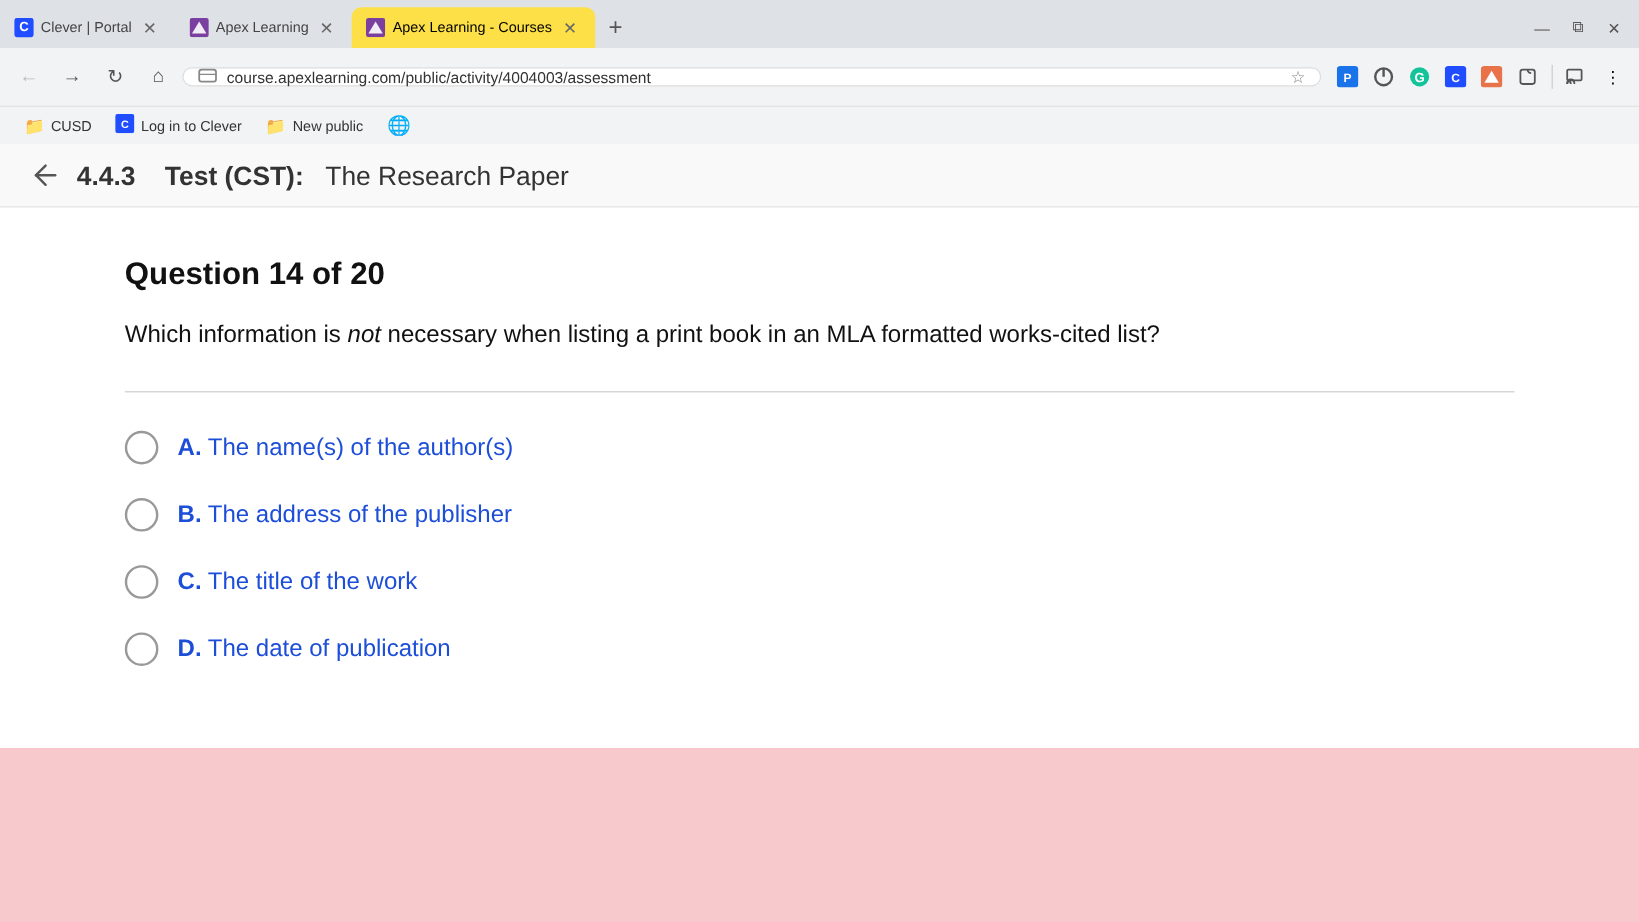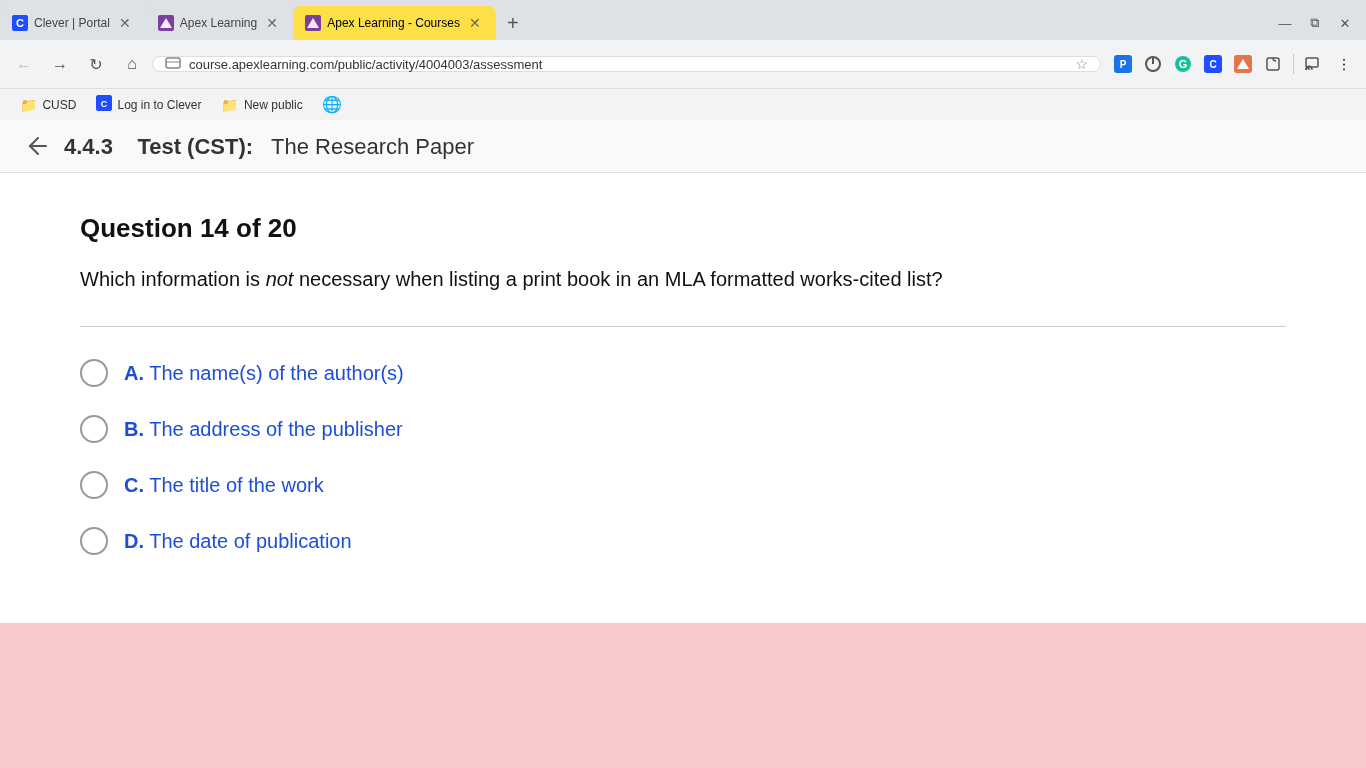--- a/index.html
+++ b/index.html
@@ -203,21 +203,21 @@
       align-items: center;
     }
     .page-header-title {
       font-size: 22px;
       color: #333;
     }
     .page-header-title .bold-part { font-weight: bold; }
 
     
     .main-content {
-      padding: 40px 80px;
+      padding: 40px 104px;
       background: #fff;
     }
     .question-title {
       font-size: 26px;
       font-weight: bold;
       color: #111;
       margin-bottom: 20px;
     }
     .question-text {
       font-size: 20px;

